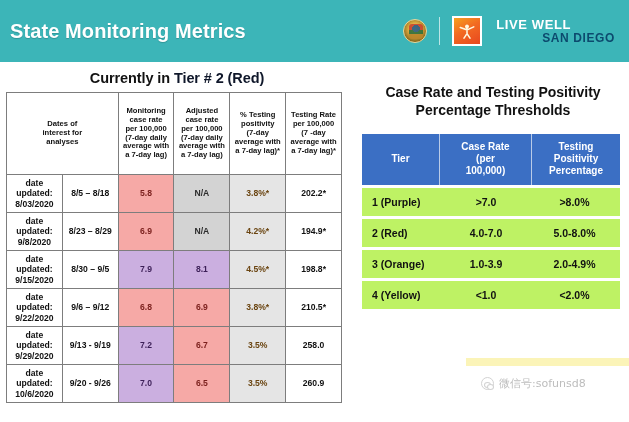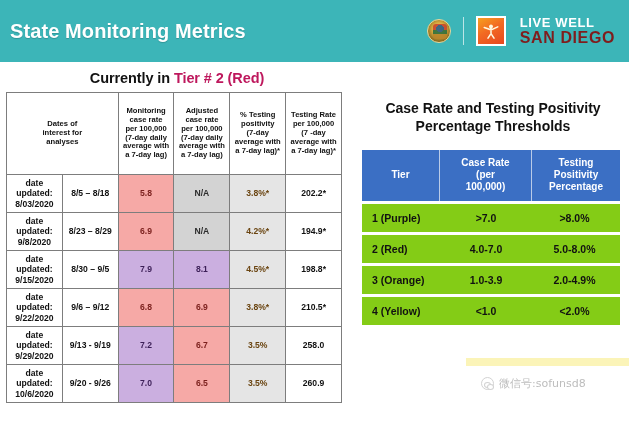--- a/index.html
+++ b/index.html
@@ -46,31 +46,31 @@
     background:linear-gradient(150deg,#f6a11f 0%, #f26a22 45%, #e8471f 100%);
     border:2px solid #ffffff;
     position:relative; overflow:hidden;
   }
   .lw-mark .figure {
     position:absolute; left:50%; top:50%; transform:translate(-50%,-48%);
     width:18px; height:18px;
   }
   #brand-text { line-height:1.0; padding-left:2px; }
   #brand-line1 { color:#ffffff; font-size:13px; font-weight:bold; letter-spacing:.6px; }
-  #brand-line2 { color:#7f1d1d; font-size:16px; font-weight:bold; letter-spacing:.6px; margin-top:1px; }
+  #brand-line2 { color:#0c4a6e; font-size:12px; font-weight:bold; letter-spacing:.6px; margin-top:1px;margin-left:46px; }
 
   
   #left-panel {
     position:absolute; left:6px; top:66px; width:342px; height:352px;
   }
   #tier-now {
     text-align:center; font-size:14.5px; font-weight:bold; color:#111111;
     margin:4px 0 6px 0; letter-spacing:-.1px;
   }
-  #tier-now .red { color:#be185d; }
+  #tier-now .red { color:#0f172a; }
 
   table.metrics {
     border-collapse:collapse;
     width:336px;
     table-layout:fixed;
     font-size:7.4px;
     color:#111;
   }
   table.metrics th, table.metrics td {
     border:1px solid #7d7d7d;
@@ -91,37 +91,37 @@
   }
   td.range { font-size:8.2px; background:#ffffff; width:58px; }
   td.val { font-size:9.4px; }
   .c-red    { background:#f6a9a6; color:#7a1f1c; }
   .c-purple { background:#cbafe0; color:#3c1f57; }
   .c-gray   { background:#d3d3d3; color:#2b2b2b; }
   .c-orange { background:#e5e5e5; color:#6a4410; }
   .c-white  { background:#ffffff; color:#111111; }
 
   
-  #right-panel { position:absolute; left:362px; top:82px; width:262px; }
+  #right-panel { position:absolute; left:362px; top:66px; width:262px; }
   #thr-title {
     font-size:14px; font-weight:bold; color:#111; text-align:center;
     line-height:1.25; margin:18px 0 12px 0;
   }
   table.thresholds {
     border-collapse:separate; border-spacing:0 3px;
     width:258px; table-layout:fixed;
   }
   table.thresholds thead th {
     background:#3b6fc4; color:#ffffff; font-weight:bold;
     font-size:10px; line-height:1.22; padding:7px 2px; text-align:center;
     border-right:1px solid #b9cbe8;
   }
   table.thresholds thead th:last-child { border-right:none; }
   table.thresholds tbody tr td {
-    background:#84cc16; color:#111111; font-weight:bold;
+    background:#bef264; color:#111111; font-weight:bold;
     font-size:10.5px; text-align:center; padding:5px 2px;
     border-top:3px solid transparent; border-bottom:3px solid transparent;
   }
   table.thresholds tbody tr td:first-child {
     border-left:3px solid transparent; text-align:left; padding-left:7px;
   }
   table.thresholds tbody tr td:last-child { border-right:3px solid transparent; }
   tr.tier-purple td { border-color:#6e3a9e; }
   tr.tier-red    td { border-color:#e02020; }
   tr.tier-orange td { border-color:#f2c018; }

